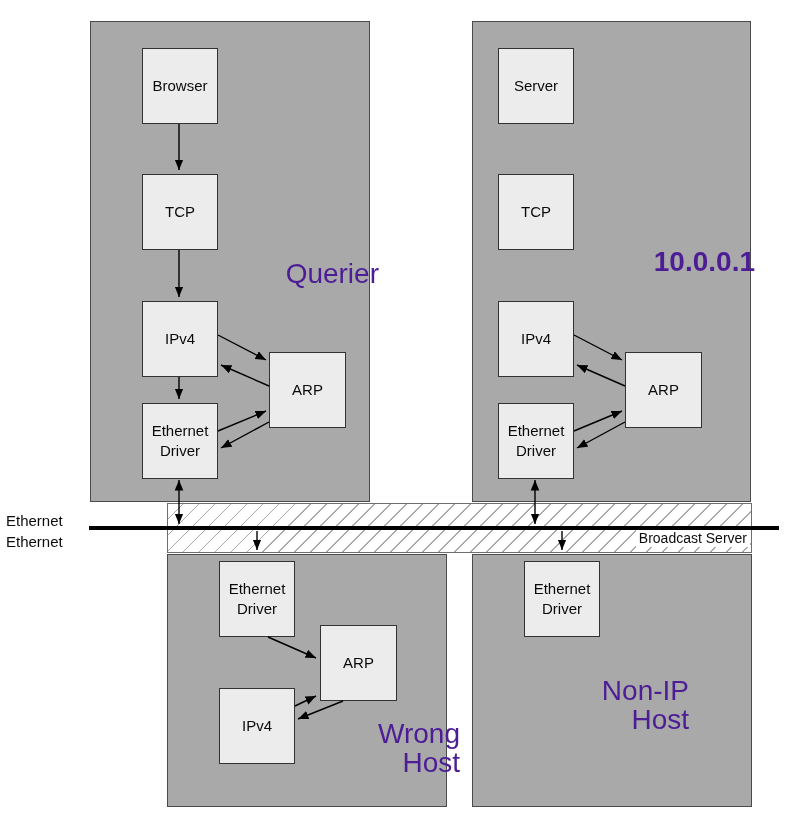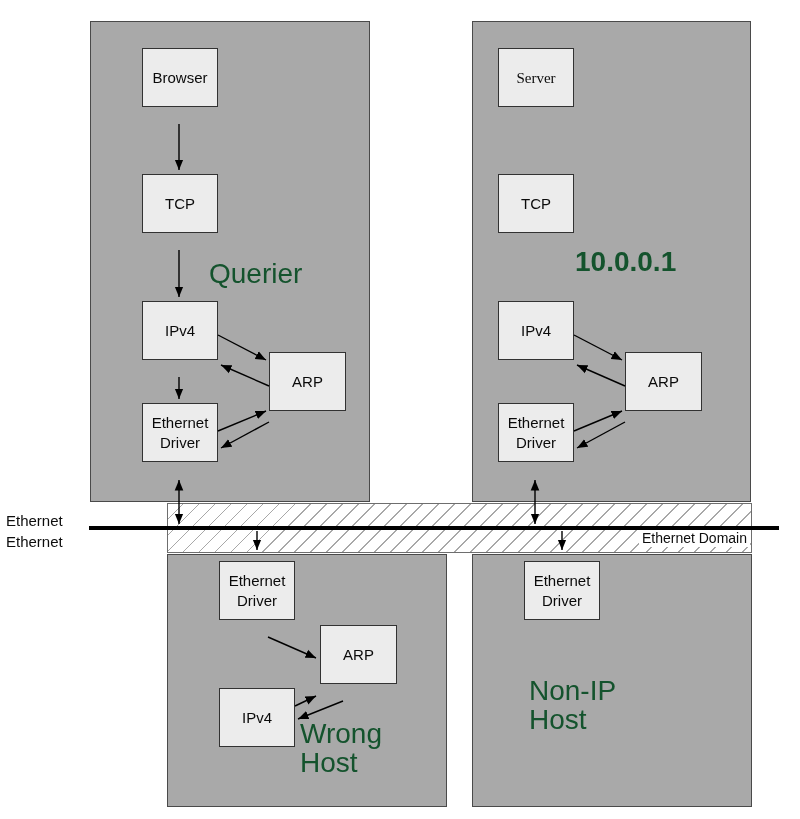--- a/index.html
+++ b/index.html
@@ -19,56 +19,56 @@
     border: 1px solid #4a4a4a;
   }
   #host-querier { left: 90px;  top: 21px;  width: 280px; height: 481px; }
   #host-target  { left: 472px; top: 21px;  width: 279px; height: 481px; }
   #host-wrong   { left: 167px; top: 554px; width: 280px; height: 253px; }
   #host-nonip   { left: 472px; top: 554px; width: 280px; height: 253px; }
 
   .box {
     position: absolute;
     box-sizing: border-box;
-    width: 76px; height: 59px;
+    width: 76px; height: 76px;
     background: var(--box-fill, #ececec);
     border: 1.5px solid var(--box-border, #323232);
     display: flex;
     align-items: center;
     justify-content: center;
     text-align: center;
     font-size: 15px;
     line-height: 20px;
     color: #0a0a0a;
   }
   
   #q-browser { left: 51px;  top: 26px;  }
   #q-tcp     { left: 51px;  top: 152px; }
   #q-ipv4    { left: 51px;  top: 279px; }
   #q-eth     { left: 51px;  top: 381px; }
   #q-arp     { left: 178px; top: 330px; width: 77px; }
   
-  #t-server  { left: 25px;  top: 26px; font-family: Liberation Serif, serif;  }
+  #t-server  { left: 25px;  top: 26px;  }
   #t-tcp     { left: 25px;  top: 152px; }
   #t-ipv4    { left: 25px;  top: 279px; }
   #t-eth     { left: 25px;  top: 381px; }
   #t-arp     { left: 152px; top: 330px; width: 77px; }
   
   #w-eth     { left: 51px;  top: 6px;   }
   #w-arp     { left: 152px; top: 70px;  width: 77px; }
   #w-ipv4    { left: 51px;  top: 133px; }
   
   #n-eth     { left: 51px;  top: 6px;   }
 
   .big-label {
     position: absolute;
     font-size: 28px;
     line-height: 28px;
-    text-align: left;
-    color: #14532d;
+    text-align: right;
+    color: #4c1d95;
     white-space: nowrap;
   }
   #querier-label { left: 118px; top: 238px; width: 170px; }
   #target-label  { left: 102px; top: 226px; width: 180px; line-height: 27px; font-weight: bold; }
   #wrong-label   { left: 132px; top: 164px; width: 160px; line-height: 29px; }
   #nonip-label   { left: 56px;  top: 121px; width: 160px; line-height: 29px; }
   .big-label span { display: block; }
 
   .hatch-band {
     position: absolute;
@@ -148,21 +148,21 @@
     </div>
     <div class="box" id="t-arp">
       <span>ARP</span>
     </div>
     <div class="big-label" id="target-label">
       <span>10.0.0.1</span>
     </div>
   </div>
 
   <div class="hatch-band"></div>
-  <div class="bcast-label">Ethernet Domain</div>
+  <div class="bcast-label">Broadcast Server</div>
 
   <div class="seg-label">
     <span>Ethernet</span>
     <span>Ethernet</span>
   </div>
 
   <div class="host" id="host-wrong">
     <div class="box" id="w-eth">
       <span>Ethernet Driver</span>
     </div>

